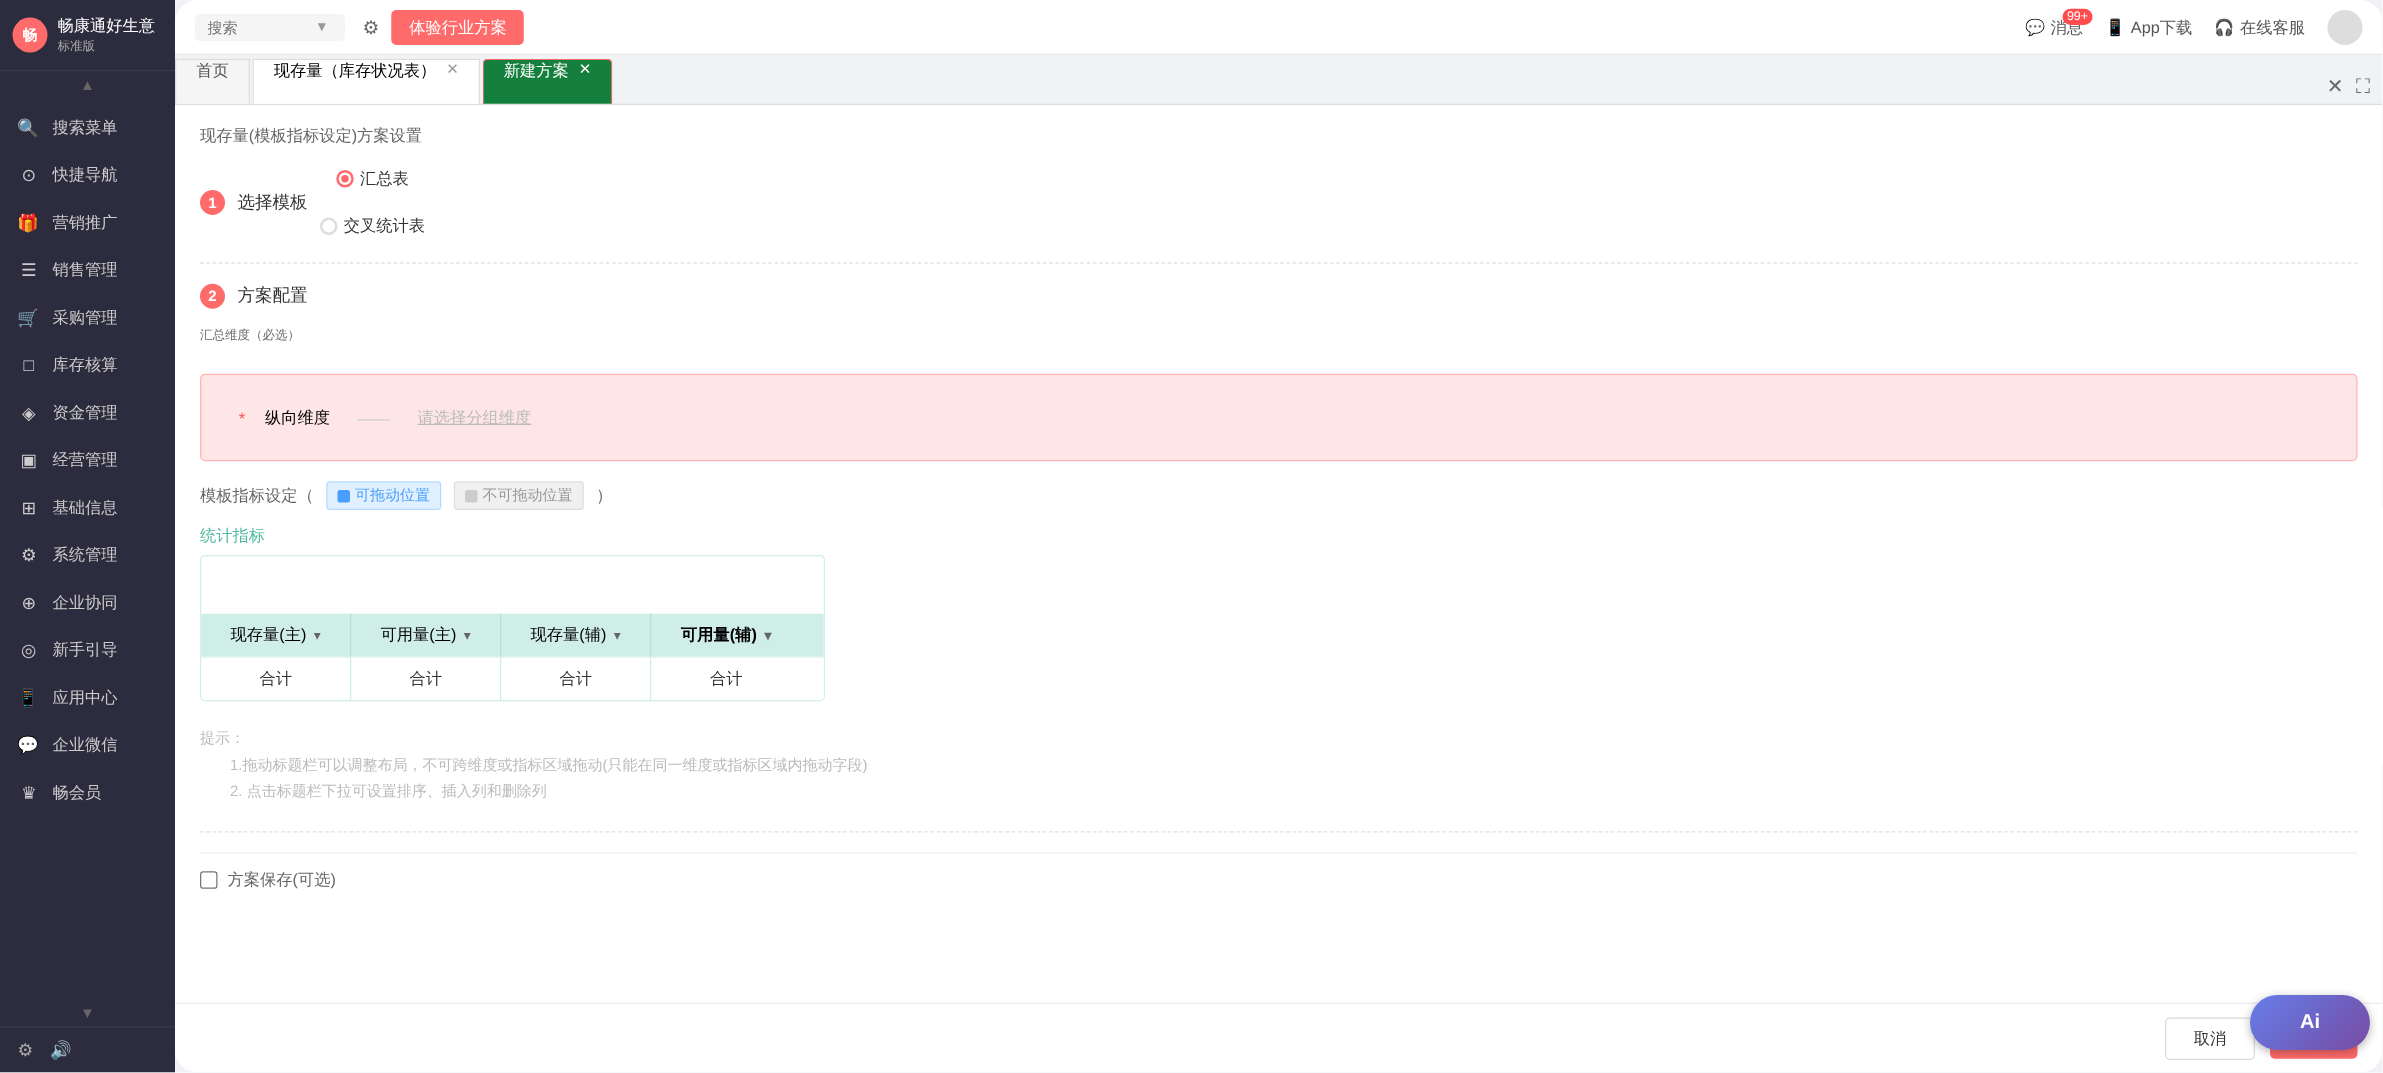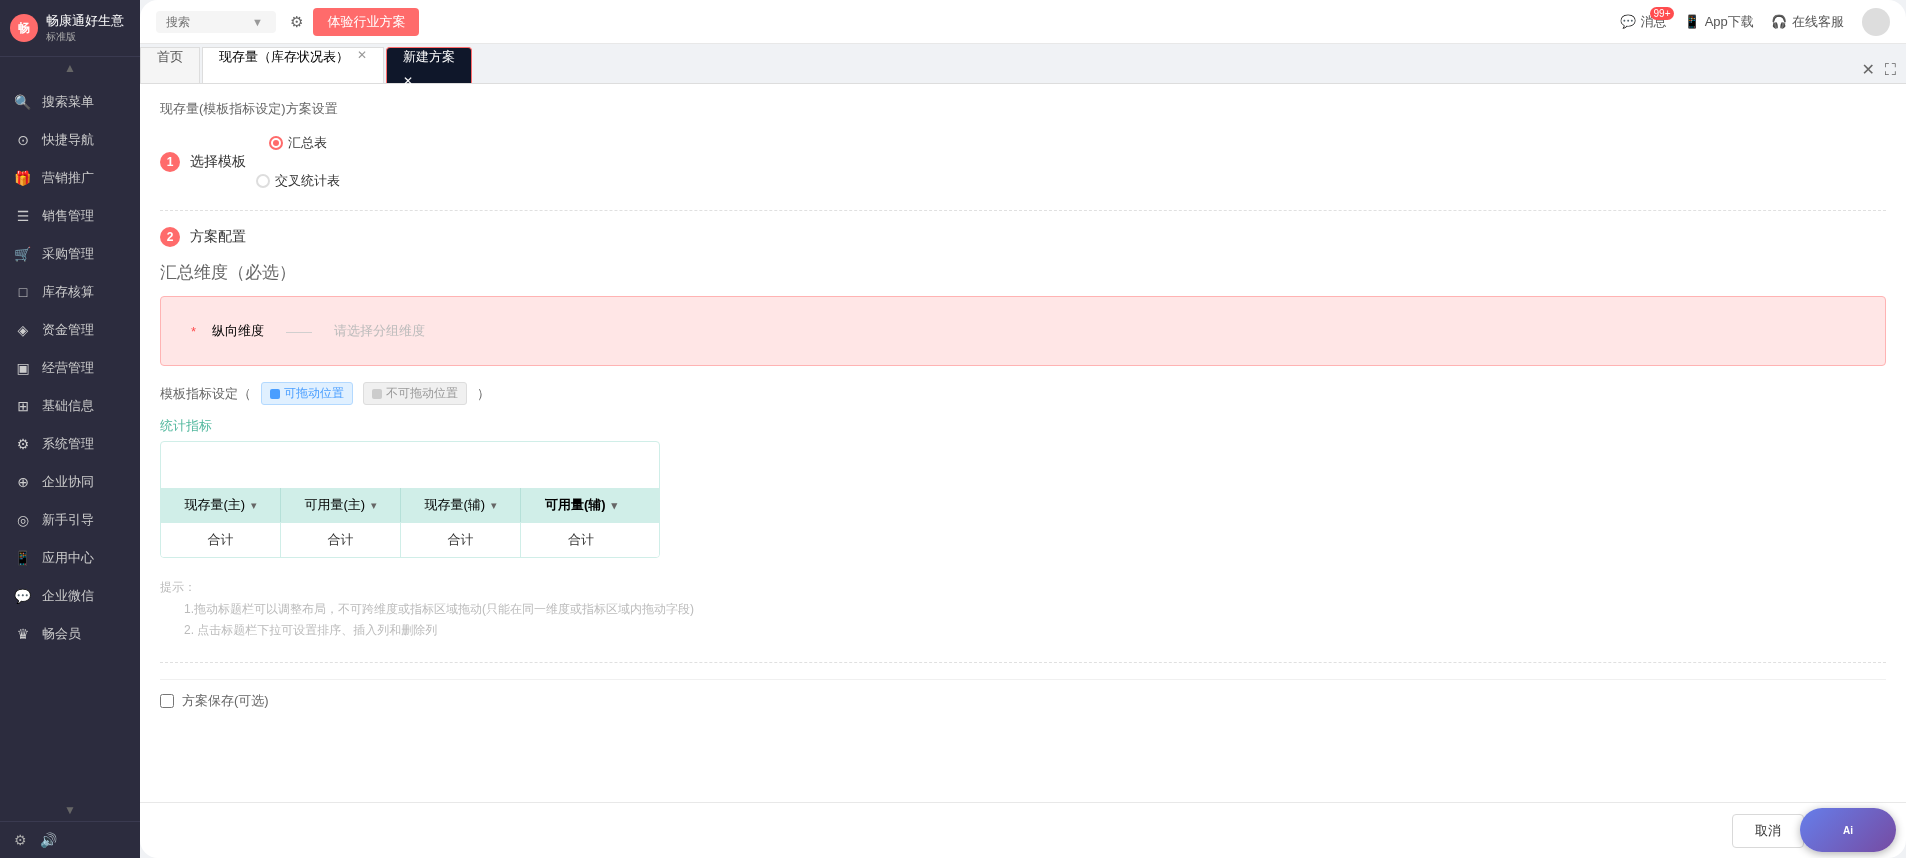--- a/index.html
+++ b/index.html
@@ -121,24 +121,23 @@
       padding: 0 16px;
       background: #fff;
       border: 1px solid #ddd;
       border-bottom: none;
       font-size: 13px;
       cursor: pointer;
       gap: 8px;
       margin-right: 2px;
     }
     .tab.active {
-      background: #0f172a; color: #fff;
+      background: #15803d; color: #fff;
       border-color: #ff6b6b;
       border-radius: 4px 4px 0 0;
-      flex-direction: column;
     }
     .tab .tab-close { font-size: 12px; color: #999; cursor: pointer; }
     .tab.active .tab-close { color: #fff; }
     .tab-home { background: #f5f5f5; color: #555; }
 
     
     .tabbar-right {
       margin-left: auto;
       display: flex; align-items: center; gap: 10px;
       padding: 0 10px 4px;
@@ -198,22 +197,22 @@
       background: #ff6b6b; border-radius: 50%;
     }
 
     .step-divider {
       border: none; border-top: 1px dashed #e0e0e0;
       margin: 16px 0;
     }
 
     
     .config-label {
-      font-size: 17px; color: #666;
-      margin-bottom: 12px;
+      font-size: 10px; color: #666;
+      margin-bottom: 24px;
     }
 
     .dimension-box {
       background: #ffe6e6;
       border: 1px solid #ffb3b3;
       border-radius: 4px;
       padding: 20px 30px;
       display: flex; align-items: center; gap: 16px;
       min-height: 70px;
     }
@@ -312,26 +311,26 @@
     .btn-query {
       padding: 7px 22px;
       background: #ff6b6b; color: #fff;
       border: none; border-radius: 4px;
       font-size: 13px; cursor: pointer;
     }
 
     
     .ai-float {
       position: fixed;
-      bottom: 6px; right: 10px;
+      bottom: 18px; right: 10px;
       width: 96px; height: 44px;
       background: linear-gradient(135deg, #667eea, #764ba2);
       border-radius: 22px;
       display: flex; align-items: center; justify-content: center;
-      color: #fff; font-size: 10px; font-weight: bold;
+      color: #fff; font-size: 16px; font-weight: bold;
       cursor: pointer;
       box-shadow: 0 2px 8px rgba(0,0,0,0.3);
     }
   </style>
 </head>
 <body>
 
 <div class="sidebar">
   <div class="sidebar-logo">
     <div class="logo-icon">畅</div>
@@ -495,21 +494,21 @@
           <div class="step-number">2</div>
           <span class="step-title">方案配置</span>
         </div>
 
         <div class="config-label">汇总维度（必选）</div>
 
         <div class="dimension-box">
           <span style="color:#ff4d4f;">*</span>
           <span>纵向维度</span>
           <span style="color:#ccc; margin: 0 6px;">——</span>
-          <span style="color:#bbb;">请选择分组维度</span>
+          <span style="color:#bbb;text-decoration:underline;">请选择分组维度</span>
         </div>
 
         <div class="indicator-settings">
           <div class="indicator-label">
             <span>模板指标设定（</span>
             <span class="indicator-tag tag-movable">
               <span style="width:10px;height:10px;border-radius:2px;background:#4a9eff;display:inline-block;"></span>
               <span>可拖动位置</span>
             </span>
             <span class="indicator-tag tag-fixed">

